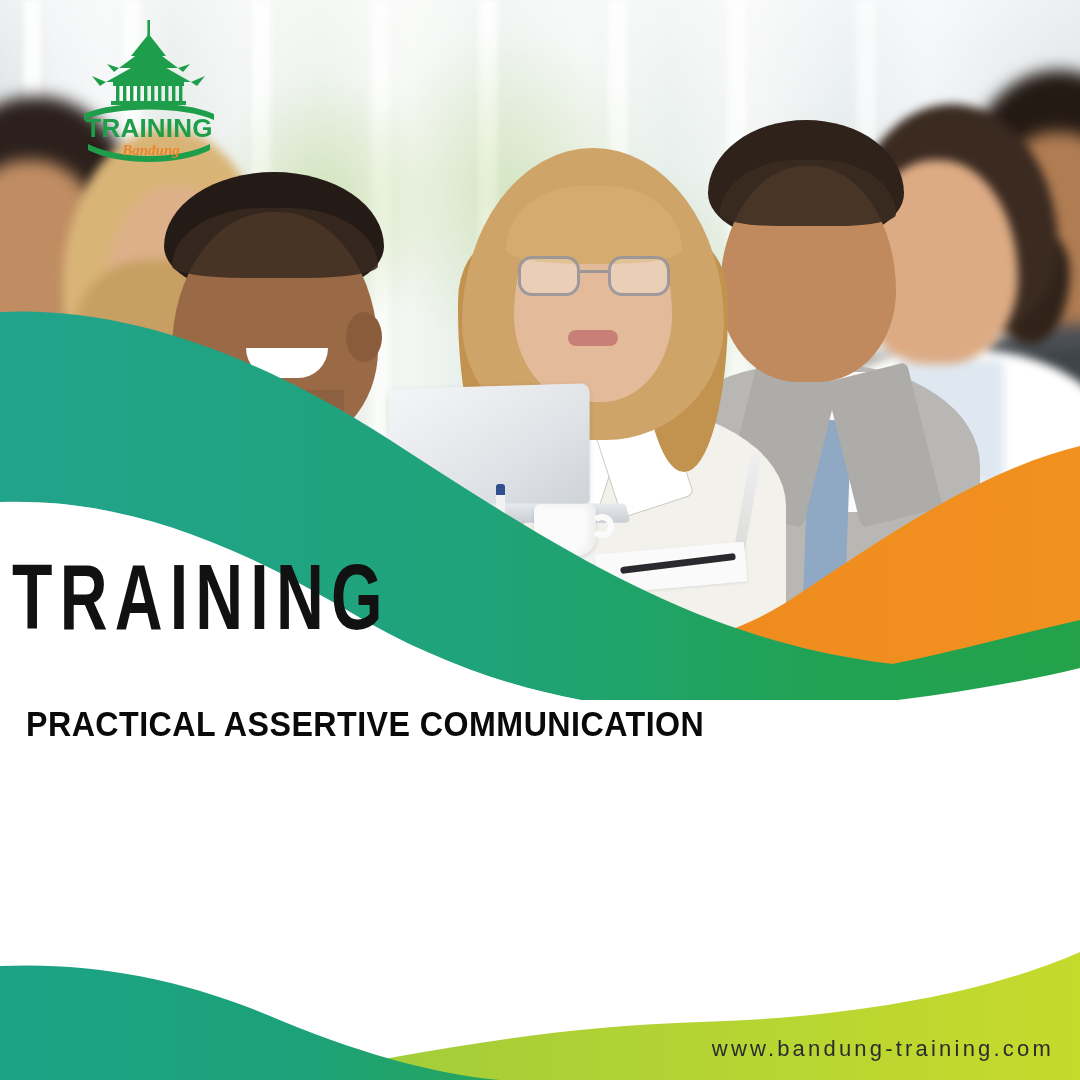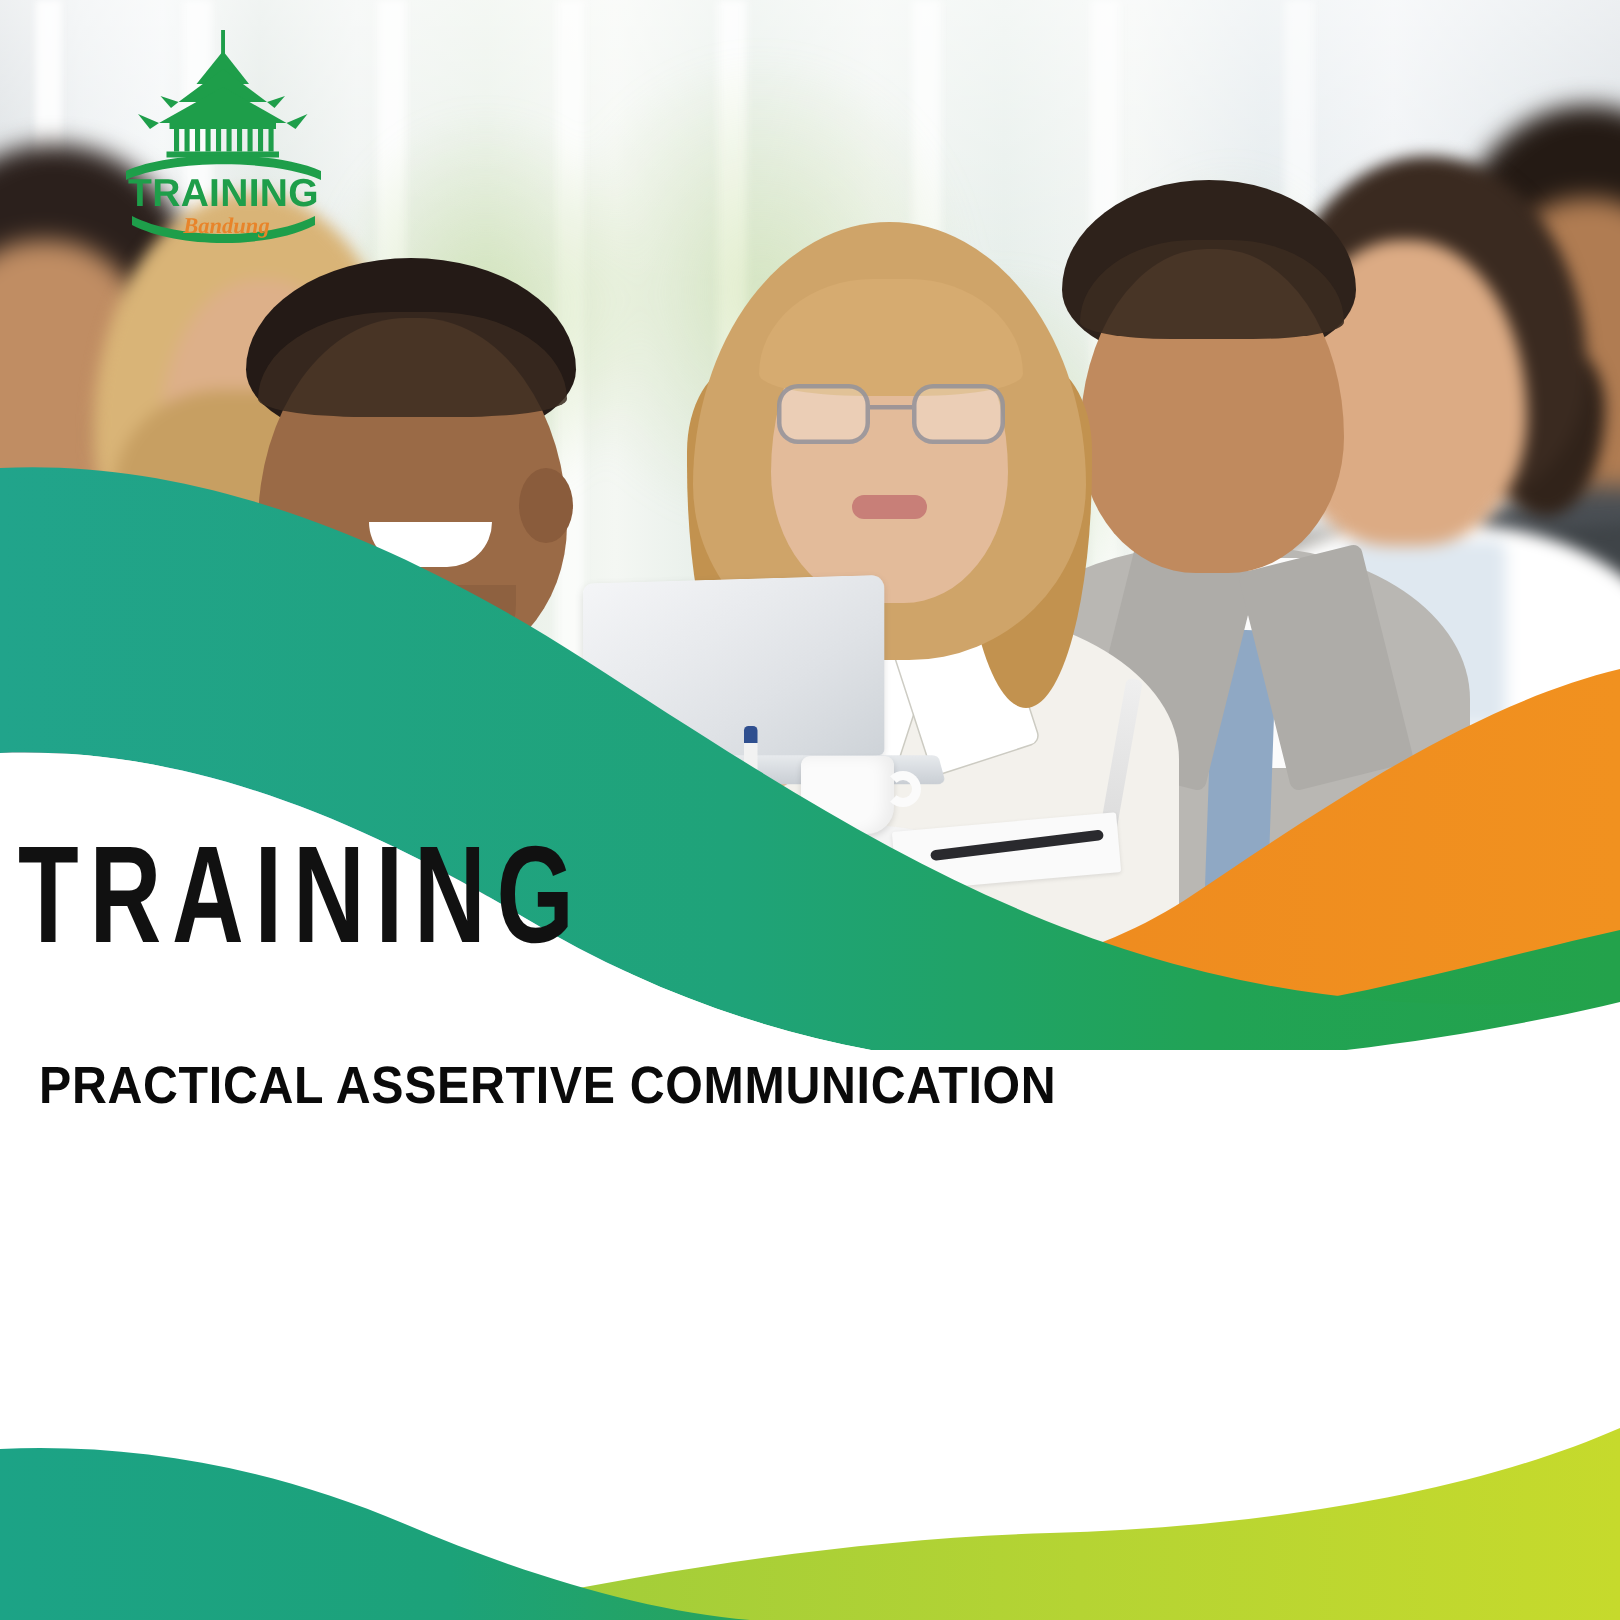--- a/index.html
+++ b/index.html
@@ -461,14 +461,15 @@
              C 420,120 560,96 700,92
              C 840,88 980,66 1080,22
              L 1080,150 Z" fill="url(#gradLime)"></path>
 
     <path d="M0,36
              C 90,32 180,48 270,86
              C 350,120 430,144 500,150
              L 0,150 Z" fill="url(#gradTealBtm)"></path>
   </svg>
 
+  <div class="site-url">www.bandung-training.com</div>
 
 </div>
 
 </body></html>

